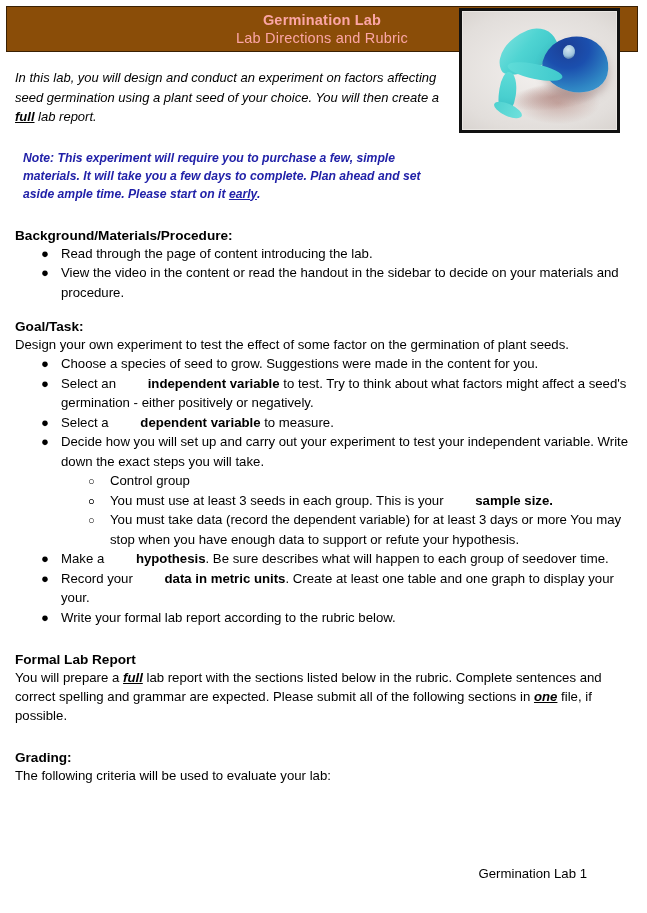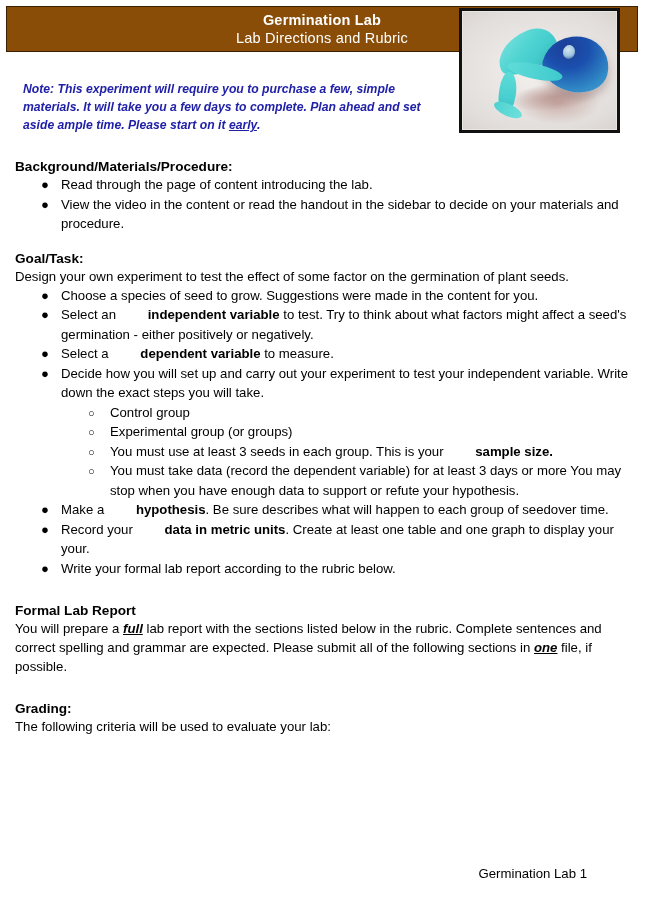--- a/index.html
+++ b/index.html
@@ -20,21 +20,21 @@
   #banner {
     position: absolute;
     left: 6px;
     top: 6px;
     width: 632px;
     height: 46px;
     background: #8a4d08;
     border: 1px solid #3a2003;
     box-sizing: border-box;
     text-align: center;
-    color: #ffffff;
+    color: #fca5a5;
     padding-top: 4px;
   }
   #banner .line1 {
     font-size: 14.5px;
     font-weight: bold;
     line-height: 18px;
     letter-spacing: 0.2px;
   }
   #banner .line2 {
     font-size: 14.5px;
@@ -258,20 +258,21 @@
     <div class="seed-hole"></div>
     <div class="root1"></div>
     <div class="root2"></div>
     <div class="root3"></div>
   </div>
 </div>
 
 <div id="content">
 
   <div class="text-col">
+    <p class="intro"><span>In this lab, you will design and conduct an experiment on factors affecting seed germination using a plant seed of your choice.  You will then create a </span><b>full</b><span> lab report.</span></p>
 
     <p class="note"><span>Note: This experiment will require you to purchase a few, simple materials.  It will take you a few days to complete.  Plan ahead and set aside ample time.  Please start on it </span><u>early</u><span>.</span></p>
   </div>
 
   <div class="section-gap-lg"></div>
 
   <h2 class="section">Background/Materials/Procedure:</h2>
   <ul class="lvl1">
     <li><span class="bullet">●</span><span>Read through the page of content introducing the lab.</span></li>
     <li><span class="bullet">●</span><span>View the video in the content or read the handout in the sidebar to decide on your materials and procedure.</span></li>
@@ -285,21 +286,21 @@
   <ul class="lvl1">
     <li><span class="bullet">●</span><span>Choose a species of seed to grow.  Suggestions were made in the content for you.</span></li>
 
     <li><span class="bullet">●</span><span>Select an </span><b>independent variable</b><span> to test.  Try to think about what factors might affect a seed's germination - either positively or negatively.</span></li>
 
     <li><span class="bullet">●</span><span>Select a </span><b>dependent variable</b><span> to measure.</span></li>
 
     <li><span class="bullet">●</span><span>Decide how you will set up and carry out your experiment to test your independent variable.  Write down the exact steps you will take.</span>
       <ul class="lvl2">
         <li><span class="bullet">○</span><span>Control group</span></li>
-        <li><span class="bullet">○</span><span>Experimental group (or groups)</span></li>
+        <li><span class="bullet">○</span></li>
         <li><span class="bullet">○</span><span>You must use at least 3 seeds in each group.  This is your </span><b>sample size.</b></li>
         <li><span class="bullet">○</span><span>You must take data (record the dependent variable) for at least 3 days or more  You may stop when you have enough data to support or refute your hypothesis.</span></li>
       </ul>
     </li>
 
     <li><span class="bullet">●</span><span>Make a </span><b>hypothesis</b><span>.  Be sure describes what will happen to each group of seedover time.</span></li>
 
     <li><span class="bullet">●</span><span>Record your </span><b>data in metric units</b><span>.  Create at least one table and one graph to display your your.</span></li>
 
     <li><span class="bullet">●</span><span>Write your formal lab report according to the rubric below.</span></li>

